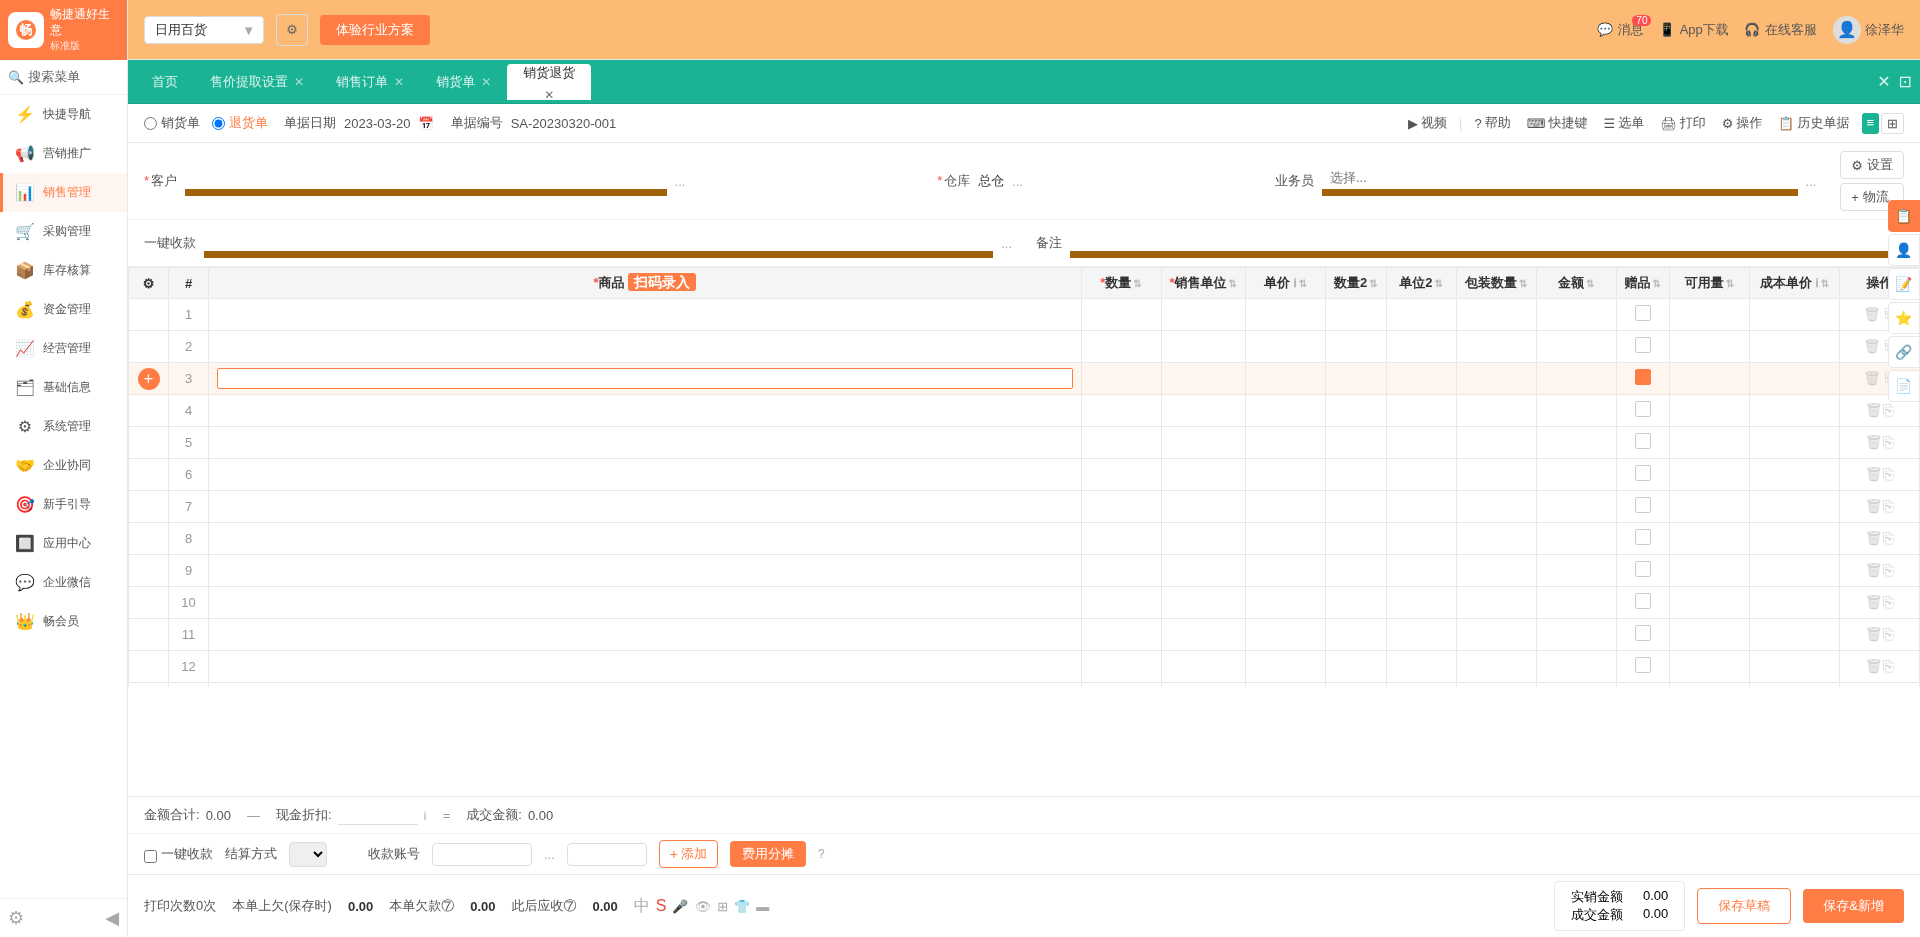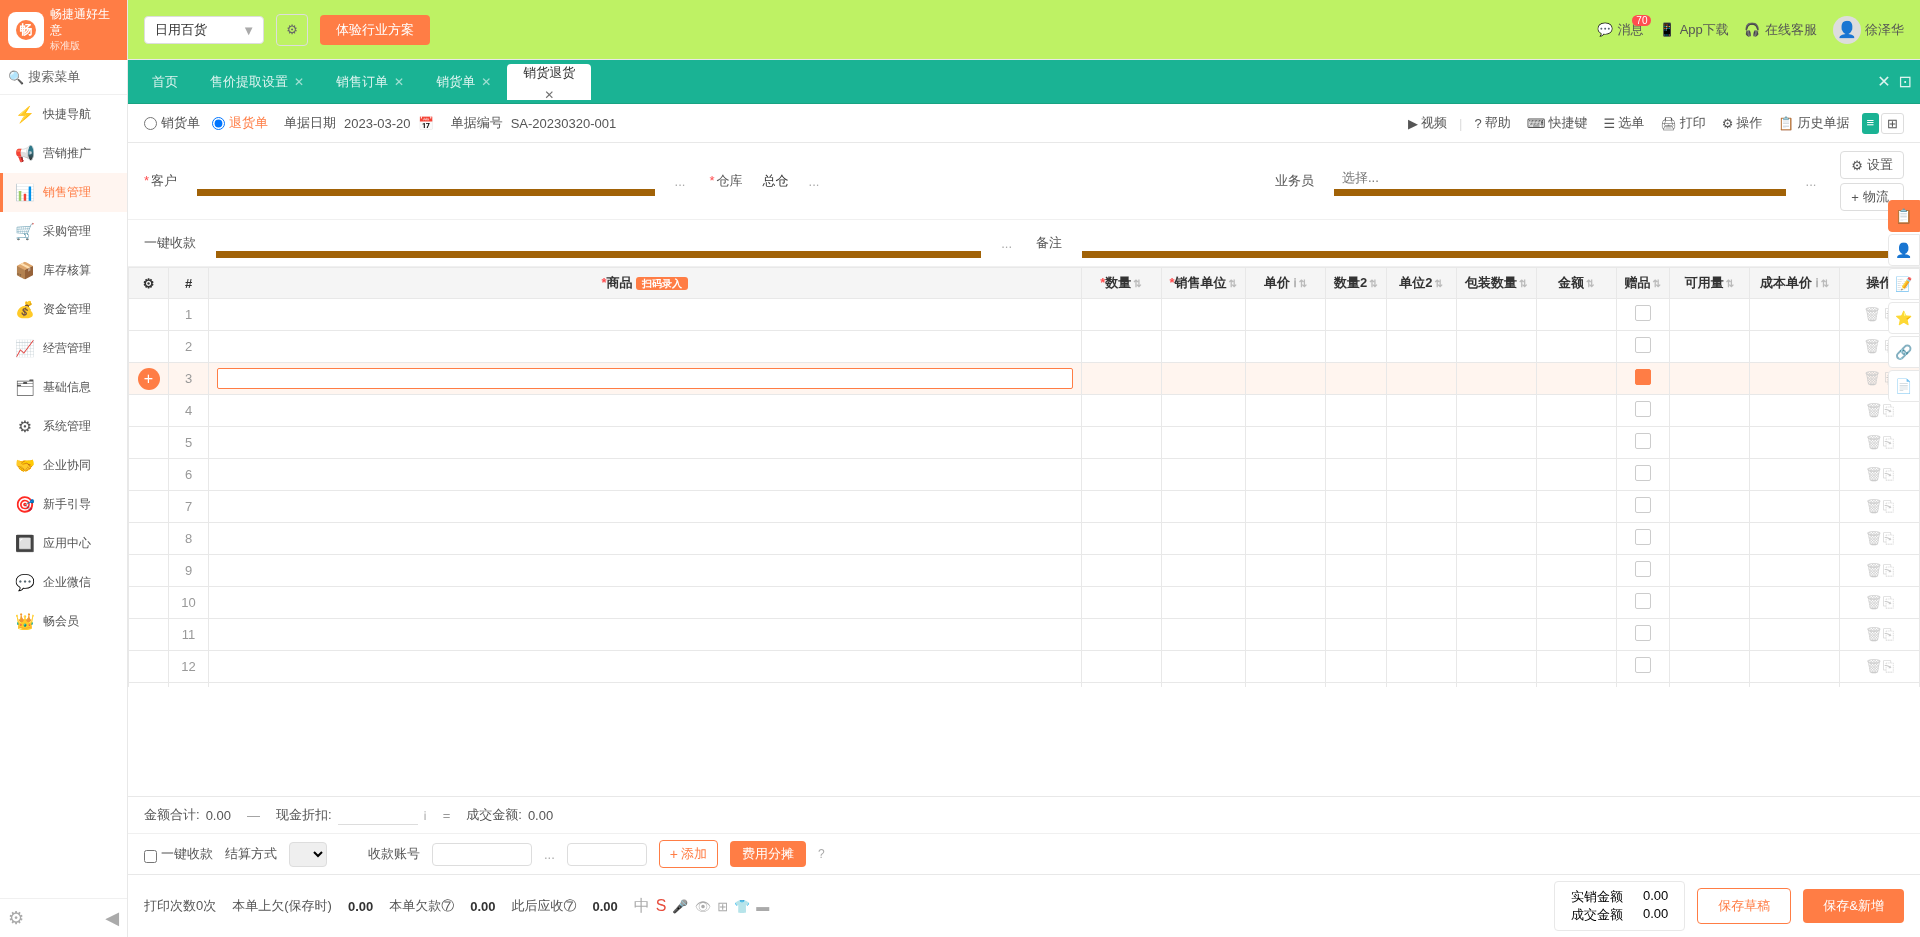--- a/index.html
+++ b/index.html
@@ -41,21 +41,21 @@
     .sidebar-bottom {
       border-top: 1px solid #f0f0f0; padding: 8px;
       display: flex; align-items: center; justify-content: space-between;
     }
 
     
     .main { margin-left: 128px; height: 937px; display: flex; flex-direction: column; }
 
     
     .top-header {
-      height: 60px; background: #bef264; border-bottom: 1px solid #e8e8e8;
+      height: 60px; background: #fdba74; border-bottom: 1px solid #e8e8e8;
       display: flex; align-items: center; padding: 0 16px; gap: 12px;
       justify-content: space-between;
     }
     .top-header-left { display: flex; align-items: center; gap: 12px; }
     .breadcrumb-select {
       border: 1px solid #ddd; border-radius: 4px; padding: 4px 28px 4px 10px;
       background: #fff; color: #333; cursor: pointer; position: relative;
       min-width: 120px;
     }
     .gear-btn {
@@ -99,21 +99,21 @@
     .radio-item { display: flex; align-items: center; gap: 4px; cursor: pointer; color: #555; }
     .radio-item.selected { color: #ff7d45; }
     .doc-info { display: flex; align-items: center; gap: 8px; color: #555; }
     .doc-actions { margin-left: auto; display: flex; align-items: center; gap: 8px; color: #555; font-size: 12px; }
 
     
     .form-row {
       padding: 8px 16px; display: flex; align-items: center; gap: 24px;
       border-bottom: 1px solid #f0f0f0; flex-wrap: wrap;
     }
-    .form-field { display: flex; align-items: center; gap: 20px; flex: 1; min-width: 200px; }
+    .form-field { display: flex; align-items: center; gap: 8px; flex: 1; min-width: 200px; justify-content: center; }
     .field-label { color: #555; white-space: nowrap; }
     .field-label.required::before { content: '*'; color: #ff4d4f; margin-right: 2px; }
     .field-input {
       flex: 1; border: none; border-bottom: 7px solid #a16207;
       padding: 4px 8px; color: #333; background: transparent; outline: none;
     }
     .field-dots { color: #aaa; cursor: pointer; }
     .side-btn {
       border: 1px solid #ddd; border-radius: 4px; padding: 4px 10px;
       background: #fff; cursor: pointer; display: flex; align-items: center; gap: 4px;
@@ -128,21 +128,21 @@
       text-align: center; white-space: nowrap; color: #333; position: sticky; top: 0; z-index: 10;
     }
     .data-table td {
       border: 1px solid #e8e8e8; padding: 4px 8px; text-align: center;
       height: 32px; color: #333;
     }
     .data-table tr.active-row td { background: #fff5ef; }
     .col-gear { width: 40px; }
     .col-num { width: 40px; color: #999; }
     .col-goods { min-width: 140px; }
-    .col-scan { background: #ff7d45; color: #fff; border-radius: 3px; padding: 1px 6px; font-size: 10px; cursor: pointer; }
+    .col-scan { background: #ff7d45; color: #fff; border-radius: 3px; padding: 1px 6px; font-size: 14px; cursor: pointer; }
     .col-qty { width: 80px; }
     .col-unit { width: 80px; }
     .col-price { width: 80px; }
     .col-qty2 { width: 60px; }
     .col-unit2 { width: 70px; }
     .col-pkg { width: 80px; }
     .col-amount { width: 80px; }
     .col-gift { width: 50px; }
     .col-avail { width: 80px; }
     .col-cost { width: 90px; }

